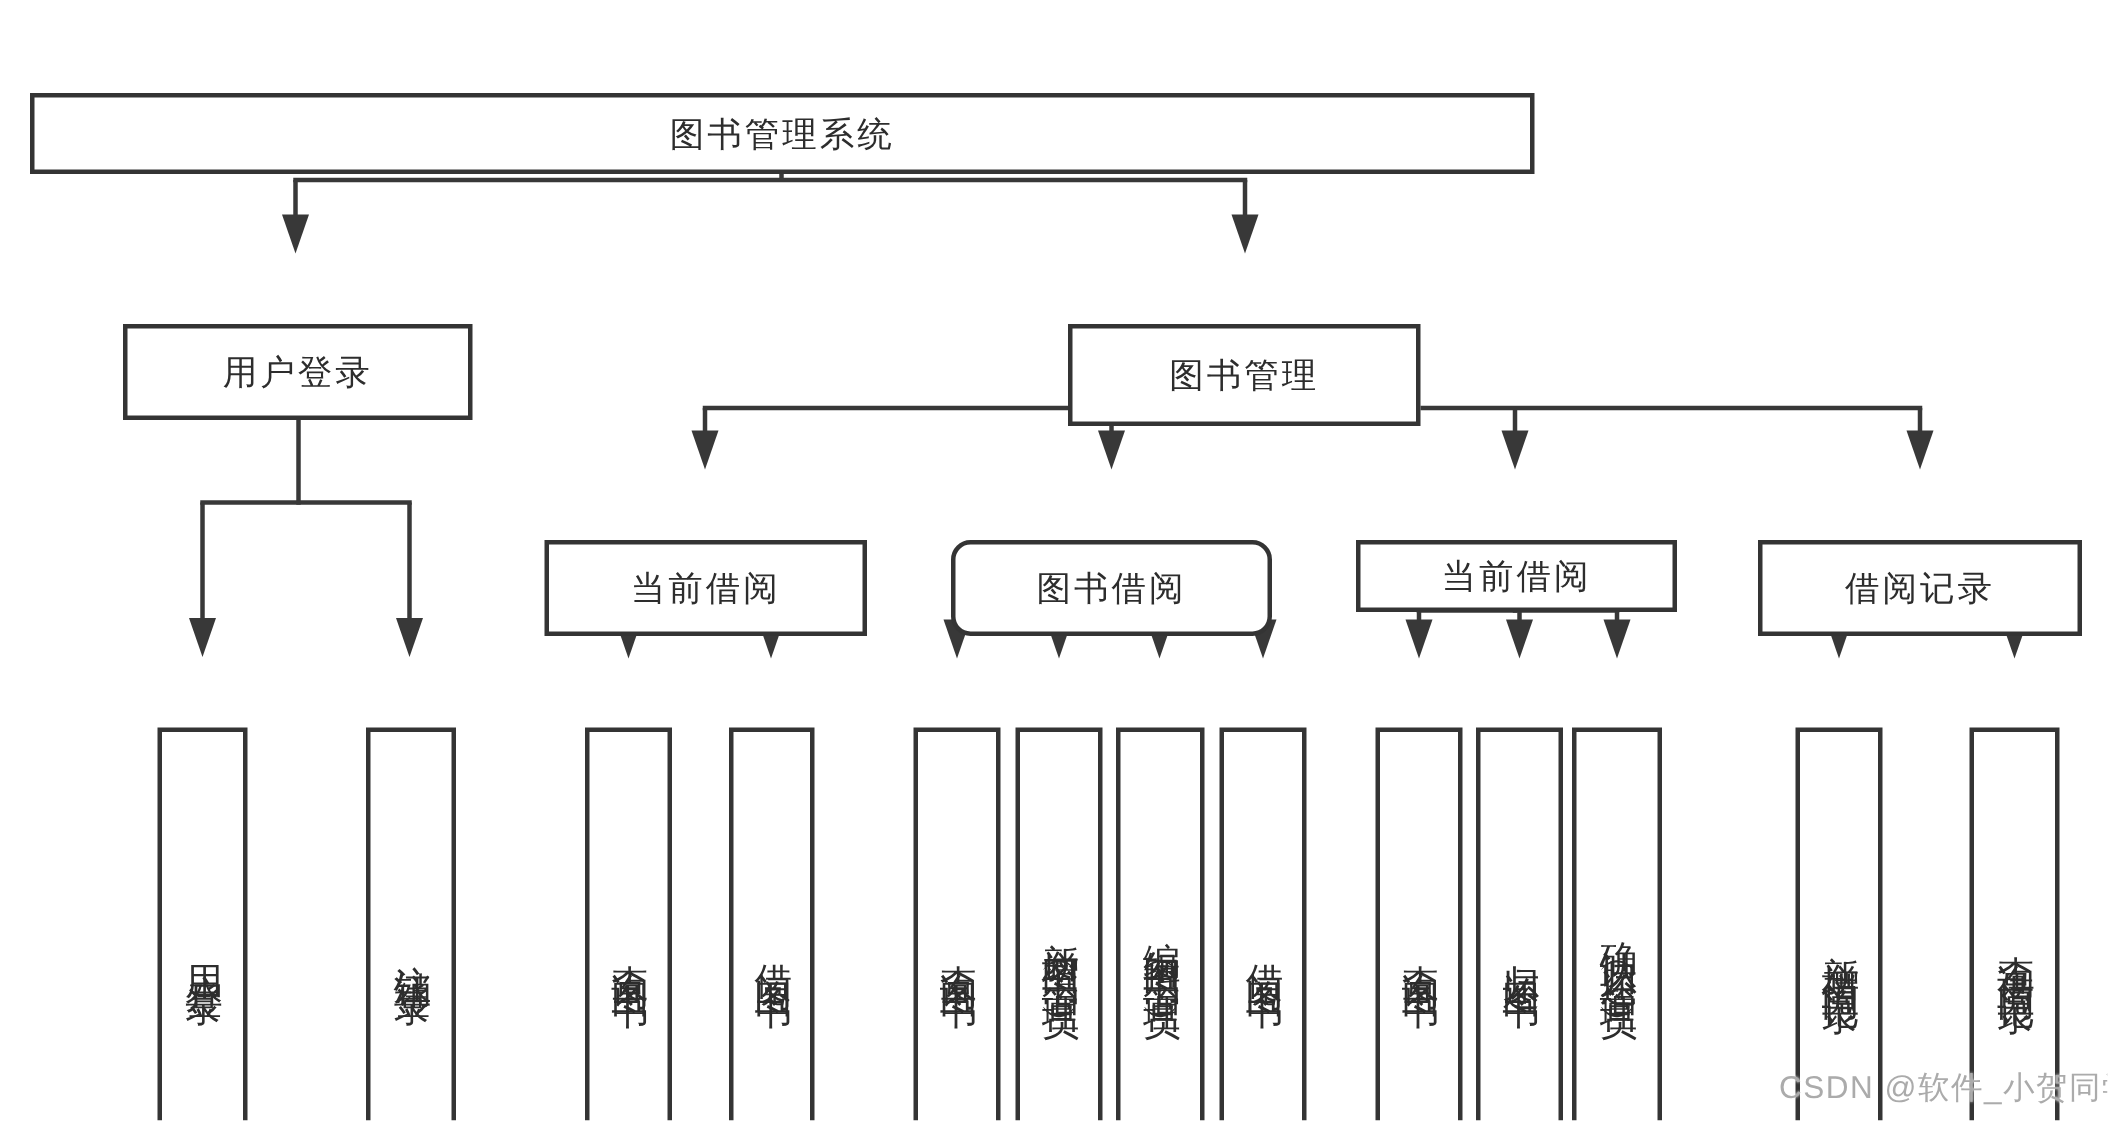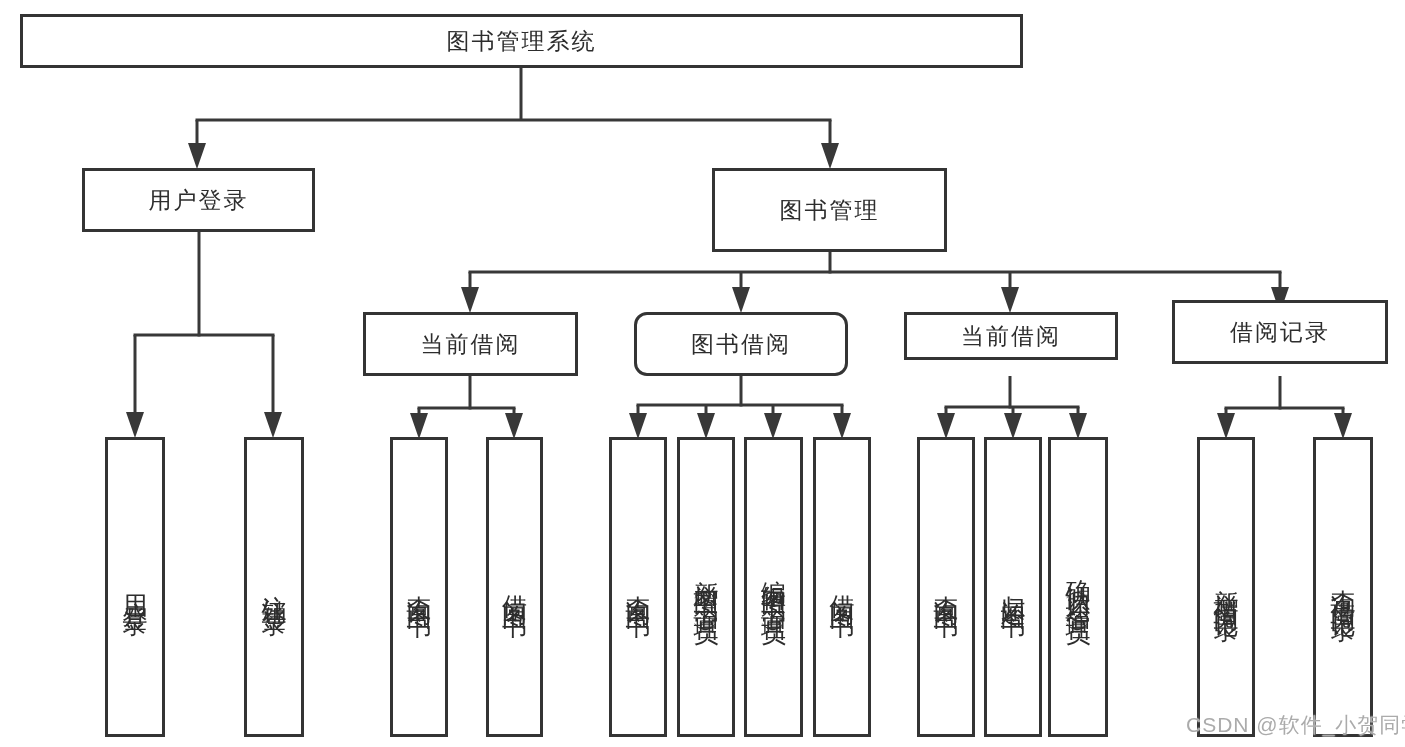--- a/index.html
+++ b/index.html
@@ -12,20 +12,21 @@
   }
   .connector-layer{position:absolute;left:0;top:0;z-index:1;}
   .node{
     position:absolute;
     box-sizing:border-box;
     background:#ffffff;
     border:3px solid #343434;
     color:#2d2d2d;
     display:flex;align-items:center;justify-content:center;
     z-index:2;
+    margin-top:48px;
   }
   .h-node{font-size:23px;letter-spacing:2px;white-space:nowrap;}
   .v-node{
     writing-mode:vertical-rl;
     font-size:25px;
     letter-spacing:6px;
     line-height:1;
     text-align:center;
   }
   .watermark{
@@ -110,34 +111,34 @@
     </g>
   </svg>
 
   <div class="node h-node" style="left:20px;top:14px;width:1003px;height:54px;">
     <span>图书管理系统</span>
   </div>
 
   <div class="node h-node" style="left:82px;top:168px;width:233px;height:64px;">
     <span>用户登录</span>
   </div>
-  <div class="node h-node" style="left:712px;top:168px;width:235px;height:84px;">
+  <div class="node h-node" style="left:712px;top:168px;width:235px;height:68px;">
     <span>图书管理</span>
   </div>
 
   <div class="node h-node" style="left:363px;top:312px;width:215px;height:64px;">
     <span>当前借阅</span>
   </div>
   <div class="node h-node" style="left:634px;top:312px;width:214px;height:64px;border-radius:13px;">
     <span>图书借阅</span>
   </div>
   <div class="node h-node" style="left:904px;top:312px;width:214px;height:48px;">
     <span>当前借阅</span>
   </div>
-  <div class="node h-node" style="left:1172px;top:300px;width:216px;height:64px;font-family:Liberation Serif, serif;">
+  <div class="node h-node" style="left:1172px;top:312px;width:216px;height:64px;font-family:Liberation Serif, serif;">
     <span>借阅记录</span>
   </div>
 
   <div class="node v-node" style="left:105px;top:437px;width:60px;height:300px;">
     <span>用户登录</span>
   </div>
   <div class="node v-node" style="left:244px;top:437px;width:60px;height:300px;">
     <span>注销登录</span>
   </div>
 

